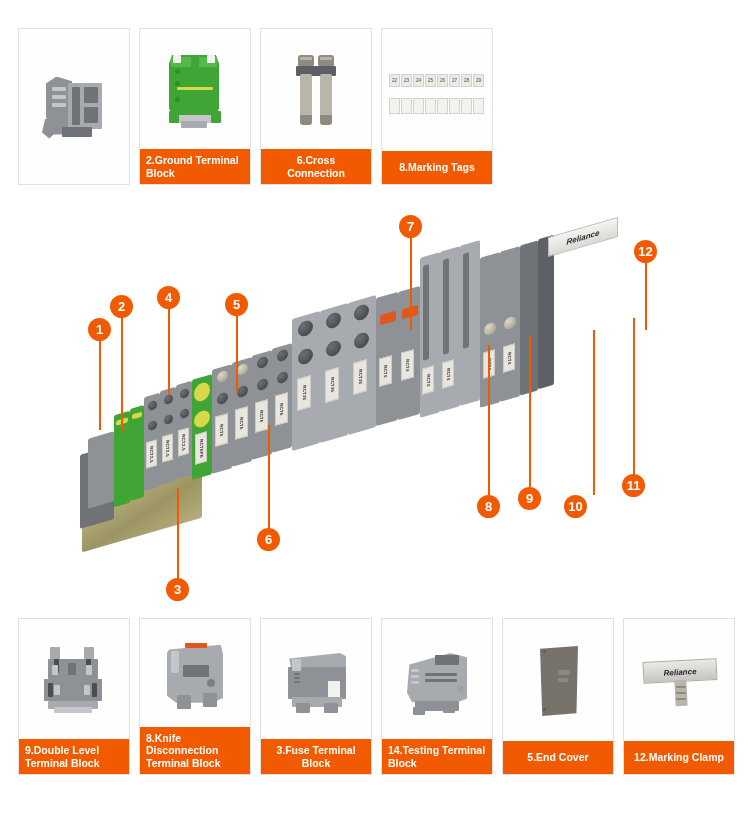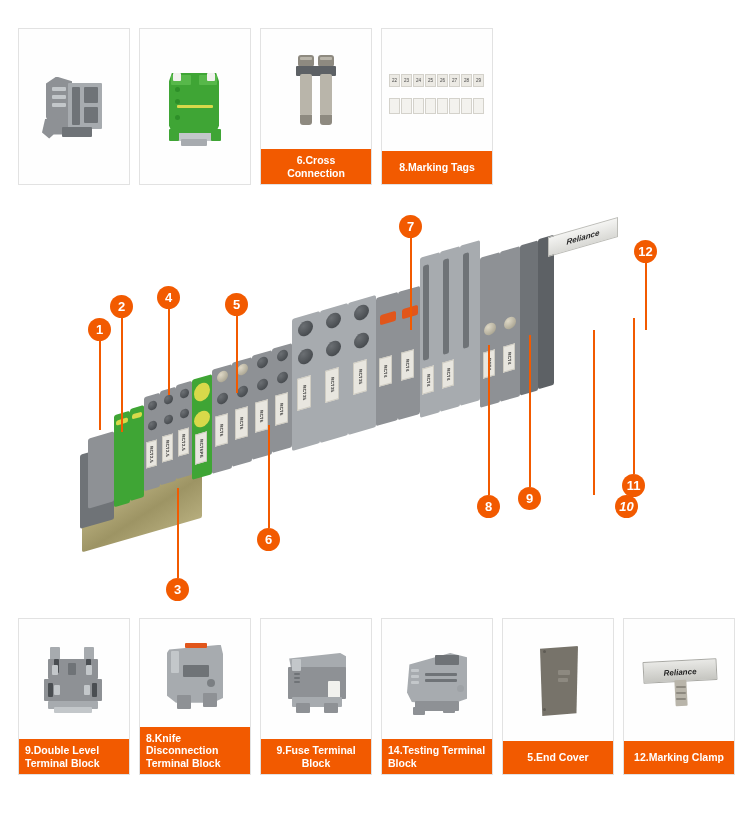--- a/index.html
+++ b/index.html
@@ -155,20 +155,21 @@
           <div class="blk grn2" style="left:26px;top:30px;width:5px;height:5px;border-radius:50%;"></div>
           <div class="blk grn2" style="left:26px;top:42px;width:5px;height:5px;border-radius:50%;"></div>
           <div class="blk grn2" style="left:26px;top:58px;width:5px;height:5px;border-radius:50%;"></div>
           <div class="blk ylw" style="left:28px;top:48px;width:36px;height:3px;"></div>
           <div class="blk g4" style="left:26px;top:76px;width:42px;height:8px;"></div>
           <div class="blk g2" style="left:32px;top:82px;width:26px;height:7px;"></div>
           <div class="blk grn1" style="left:20px;top:72px;width:10px;height:12px;"></div>
           <div class="blk grn1" style="left:62px;top:72px;width:10px;height:12px;"></div>
         </div>
       </div>
+      <div class="card-label">2.Ground Terminal Block</div>
     </div>
 
 
 
     <div class="card">
       <div class="card-img">
         <div class="art">
           <div class="blk mtl2" style="left:28px;top:16px;width:16px;height:12px;border-radius:3px;"></div>
           <div class="blk mtl2" style="left:48px;top:16px;width:16px;height:12px;border-radius:3px;"></div>
           <div class="blk mtl1" style="left:30px;top:18px;width:12px;height:3px;"></div>
@@ -326,21 +327,21 @@
 
       <div class="dot" style="left:88px;  top:118px;">1</div>
       <div class="dot" style="left:110px; top:95px;">2</div>
       <div class="dot" style="left:166px; top:378px;">3</div>
       <div class="dot" style="left:157px; top:86px;">4</div>
       <div class="dot" style="left:225px; top:93px;">5</div>
       <div class="dot" style="left:257px; top:328px;">6</div>
       <div class="dot" style="left:399px; top:15px;">7</div>
       <div class="dot" style="left:477px; top:295px;">8</div>
       <div class="dot" style="left:518px; top:287px;">9</div>
-      <div class="dot" style="left:615px; top:295px;font-style:italic;">10</div>
+      <div class="dot" style="left:564px; top:295px;">10</div>
       <div class="dot" style="left:622px; top:274px;">11</div>
       <div class="dot" style="left:634px; top:40px;">12</div>
     </div>
   </div>
 
   <div class="card-row row-bottom">
 
     <div class="card">
       <div class="card-img">
         <div class="art">
@@ -387,21 +388,21 @@
           <div class="blk g4" style="left:22px;top:30px;width:9px;height:12px;"></div>
           <div class="blk g3" style="left:24px;top:44px;width:6px;height:2px;"></div>
           <div class="blk g3" style="left:24px;top:48px;width:6px;height:2px;"></div>
           <div class="blk g3" style="left:24px;top:52px;width:6px;height:2px;"></div>
           <div class="blk wht" style="left:58px;top:52px;width:12px;height:18px;"></div>
           <div class="blk g2" style="left:22px;top:68px;width:50px;height:10px;"></div>
           <div class="blk g1" style="left:26px;top:74px;width:14px;height:10px;"></div>
           <div class="blk g1" style="left:54px;top:74px;width:14px;height:10px;"></div>
         </div>
       </div>
-      <div class="card-label center">9.Fuse Terminal Block</div>
+      <div class="card-label center">3.Fuse Terminal Block</div>
     </div>
 
     <div class="card">
       <div class="card-img">
         <div class="art">
           <div class="blk g2" style="left:16px;top:24px;width:60px;height:52px;clip-path:polygon(4% 22%,72% 0,100% 8%,100% 88%,70% 100%,8% 94%,0 76%);"></div>
           <div class="blk g3" style="left:44px;top:26px;width:24px;height:10px;"></div>
           <div class="blk g3" style="left:34px;top:44px;width:32px;height:3px;"></div>
           <div class="blk g3" style="left:34px;top:50px;width:32px;height:3px;"></div>
           <div class="blk g4" style="left:20px;top:40px;width:8px;height:3px;"></div>

